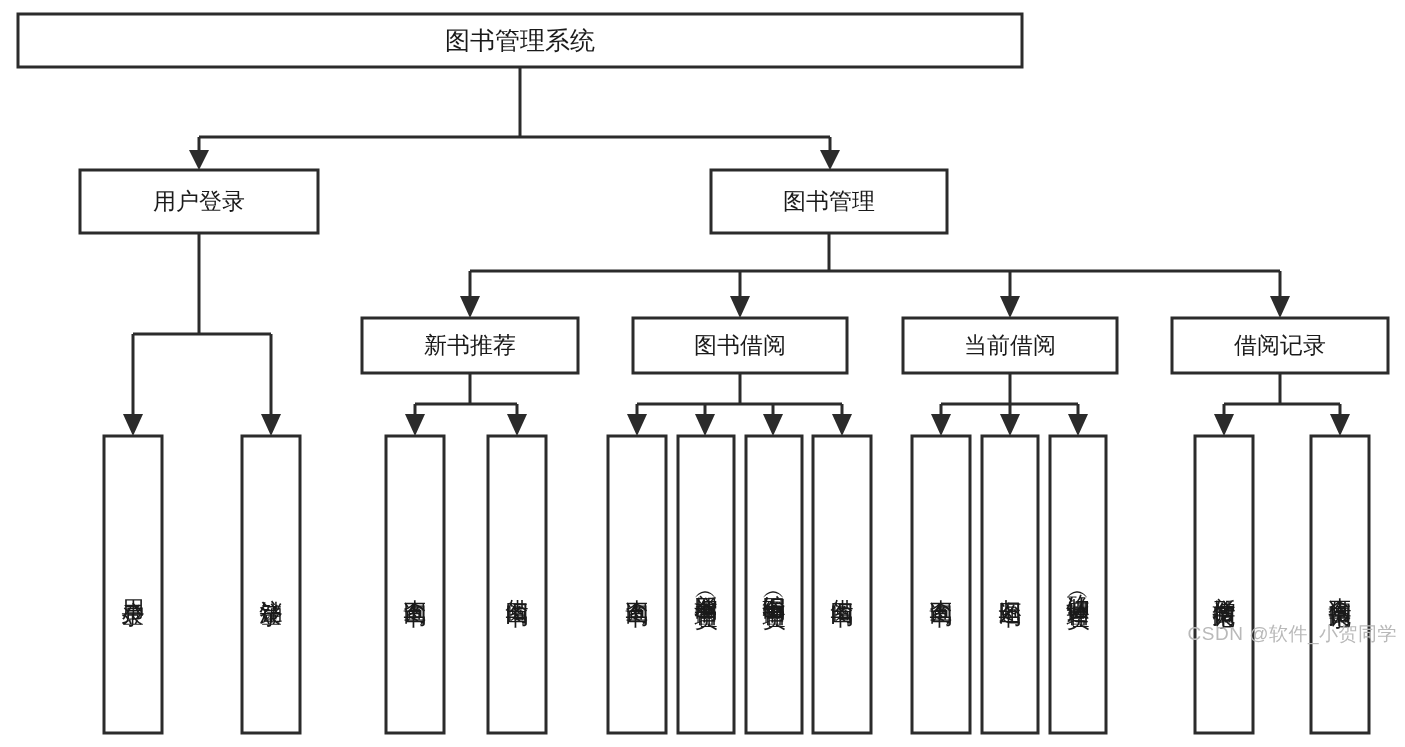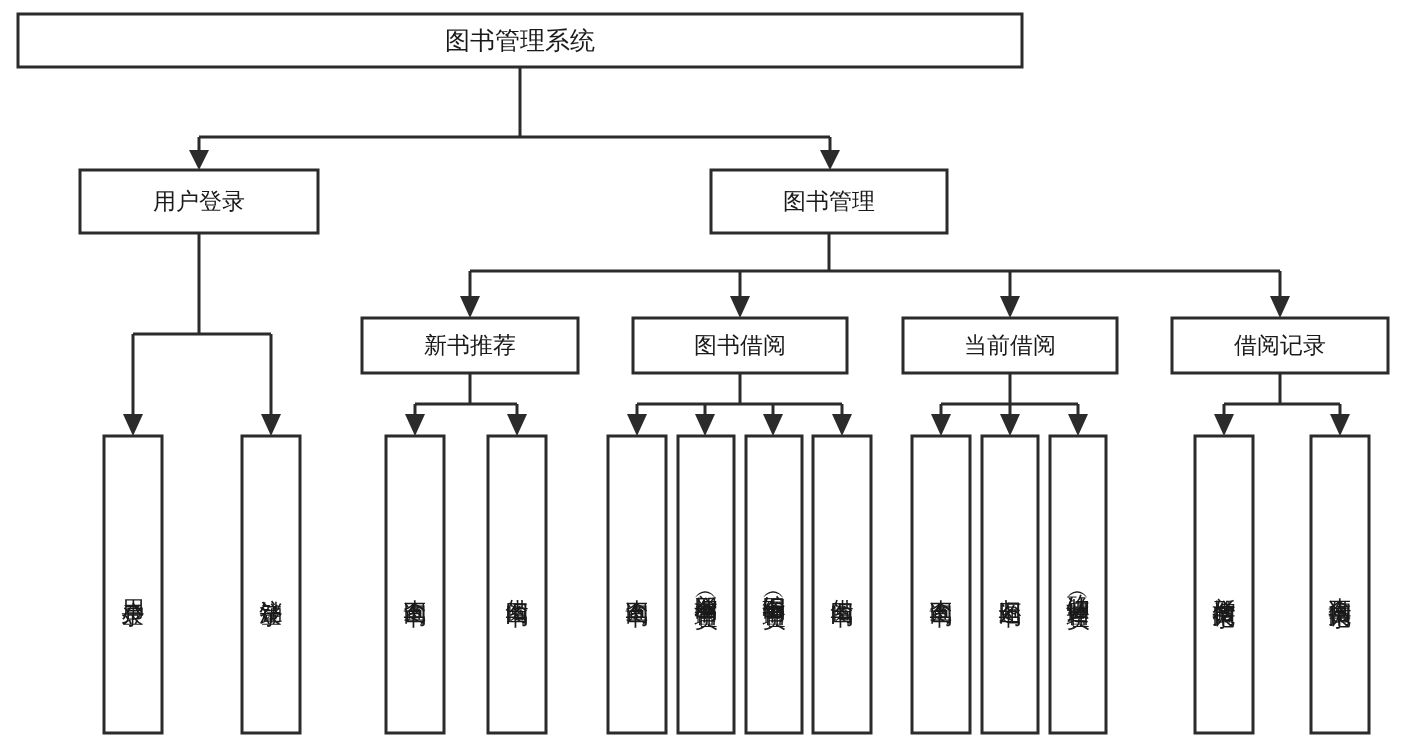--- a/index.html
+++ b/index.html
@@ -217,14 +217,15 @@
   <div class="vlabel" style="left:746px; top:436px; width:56px; height:297px;">编辑图书（管理员）</div>
   <div class="vlabel" style="left:813px; top:436px; width:58px; height:297px;">借阅图书</div>
 
   <div class="vlabel" style="left:912px; top:436px; width:58px; height:297px;">查询图书</div>
   <div class="vlabel" style="left:982px; top:436px; width:56px; height:297px;">归还图书</div>
   <div class="vlabel" style="left:1050px; top:436px; width:56px; height:297px;">确认归还（管理员）</div>
 
   <div class="vlabel" style="left:1195px; top:436px; width:58px; height:297px;">新增借阅记录</div>
   <div class="vlabel" style="left:1311px; top:436px; width:58px; height:297px;">查询借阅记录</div>
 
+  <div class="watermark">CSDN @软件_小贺同学</div>
 
 </div>
 
 </body></html>

